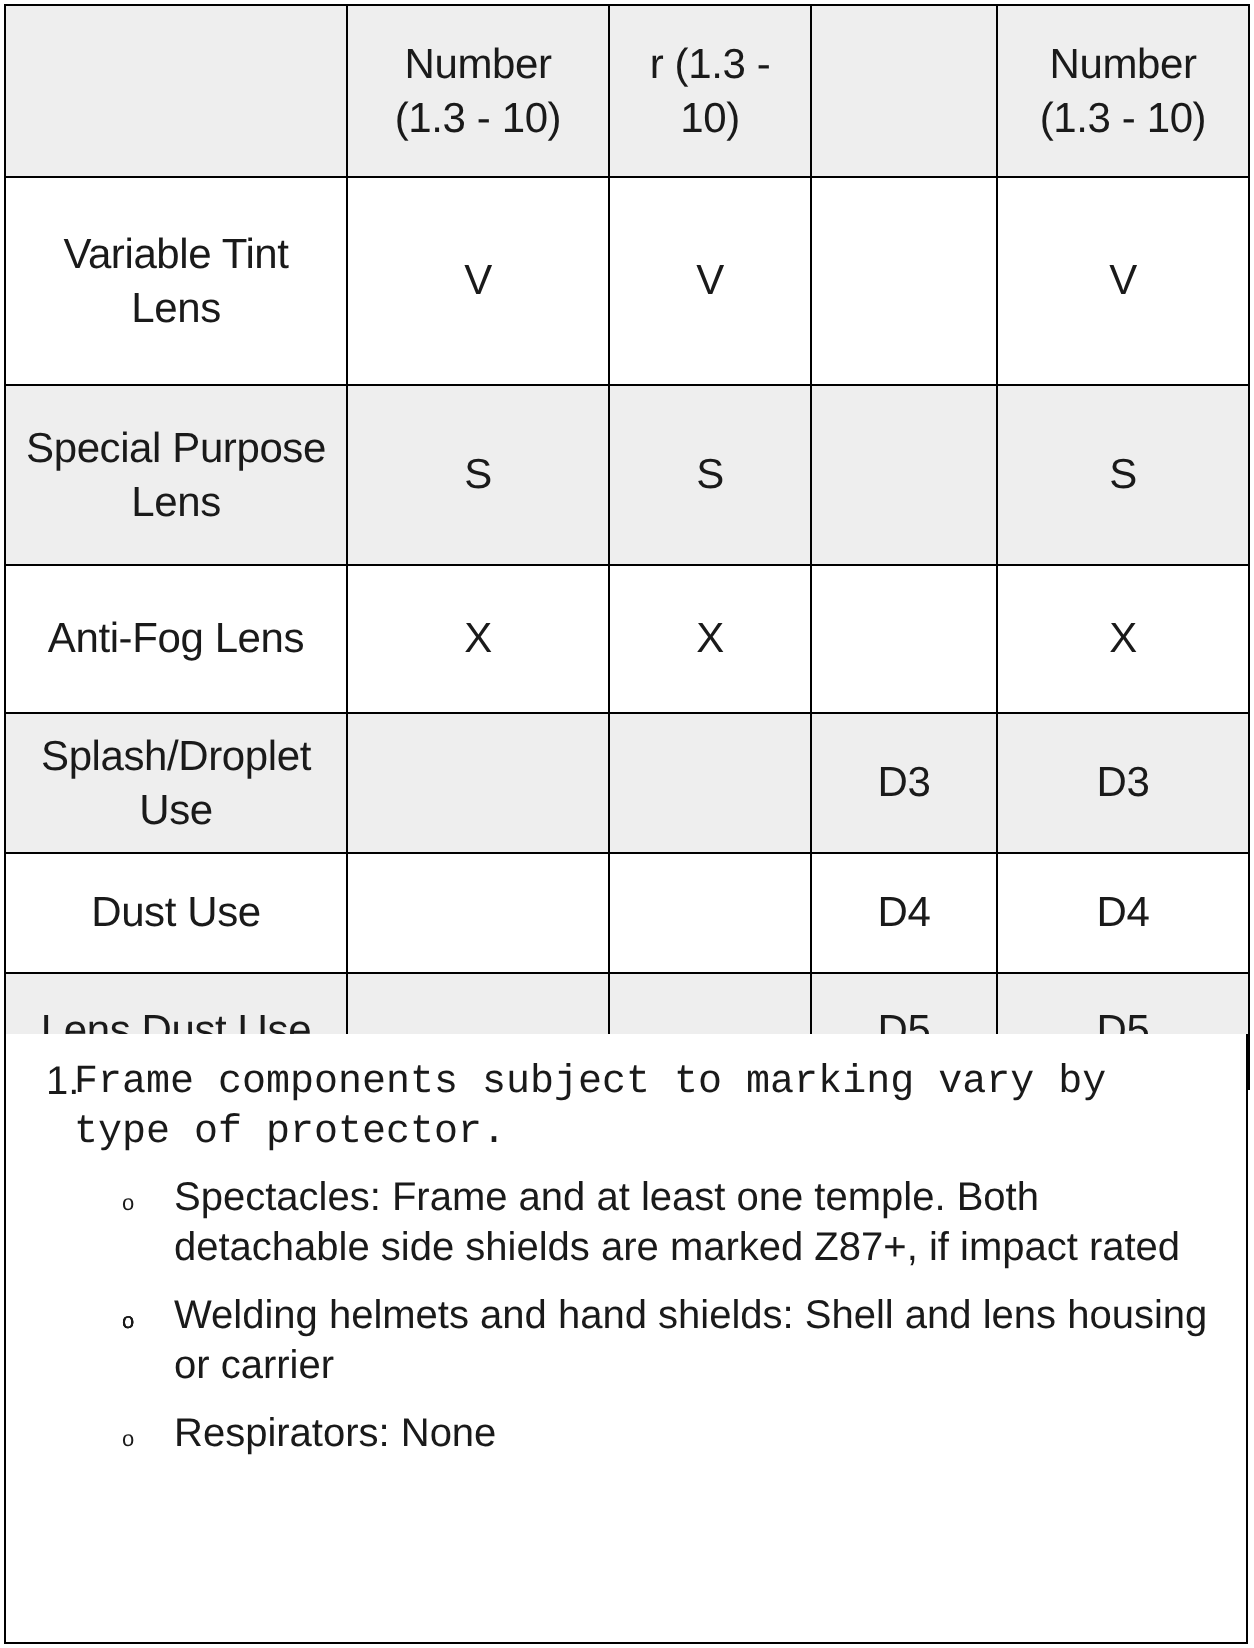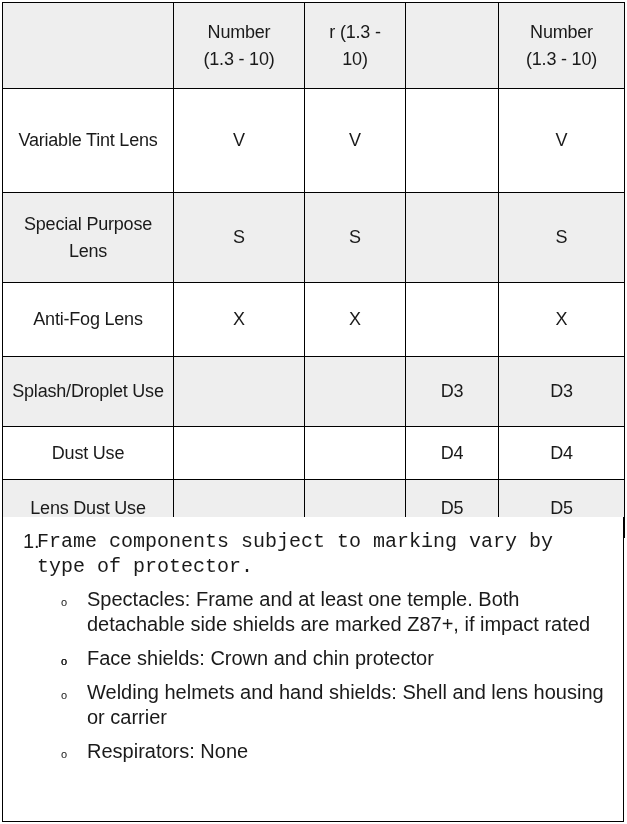--- a/index.html
+++ b/index.html
@@ -1,18 +1,18 @@
 <!DOCTYPE html>
 <html><head>
 <meta charset="utf-8">
 <style>
   html, body { margin: 0; padding: 0; background: #ffffff; }
   body { width: 627px; height: 824px; position: relative; font-family: "Liberation Sans", "DejaVu Sans", sans-serif; color: #1a1a1a; }
   table { border-collapse: collapse; width: 622px; table-layout: fixed; position: absolute; left: 2px; top: 2px; }
-  td { border: 1px solid #000; text-align: center; vertical-align: middle; font-size: 18px; line-height: 27px; padding: 0 4px; letter-spacing: -0.2px; }
+  td { border: 1px solid #000; text-align: center; vertical-align: middle; font-size: 21px; line-height: 27px; padding: 0 4px; letter-spacing: -0.2px; }
   tr.shade td { background: #eeeeee; }
   tr.white td { background: #ffffff; }
   col.c0 { width: 171px; }
   col.c1 { width: 131px; }
   col.c2 { width: 101px; }
   col.c3 { width: 93px; }
   col.c4 { width: 126px; }
   .notes { position: absolute; left: 2px; top: 517px; width: 622px; height: 305px; border: 1px solid #000; border-top: none; box-sizing: border-box; background: #fff; font-size: 20px; line-height: 25px; }
   .note1 { position: absolute; left: 20px; top: 12px; width: 590px; }
   .note1 .num { position: absolute; left: 0; top: 0; }
@@ -61,21 +61,21 @@
     <td></td>
     <td>X</td>
   </tr>
   <tr class="shade" style="height:70px">
     <td>Splash/Droplet Use</td>
     <td></td>
     <td></td>
     <td>D3</td>
     <td>D3</td>
   </tr>
-  <tr class="white" style="height:53px">
+  <tr class="white" style="height:60px">
     <td>Dust Use</td>
     <td></td>
     <td></td>
     <td>D4</td>
     <td>D4</td>
   </tr>
   <tr class="shade" style="height:58px">
     <td>Lens Dust Use</td>
     <td></td>
     <td></td>
@@ -86,17 +86,17 @@
   </table>
 
 <div class="notes">
   <div class="note1">
     <span class="num">1.</span>
     <span class="txt">Frame components subject to marking vary by type of protector.</span>
   </div>
   <ul class="sub">
     <li><span class="bullet">o</span><span>Spectacles: Frame and at least one temple. Both detachable side shields are marked Z87+, if impact rated</span></li>
     <li><span class="bullet">o</span></li>
-    <li><span class="bullet">o</span><span>Face shields: Crown and chin protector</span></li>
+    <li><span class="bullet">o</span></li>
     <li><span class="bullet">o</span><span>Welding helmets and hand shields: Shell and lens housing or carrier</span></li>
     <li><span class="bullet">o</span><span>Respirators: None</span></li>
   </ul>
 </div>
 
 </body></html>

